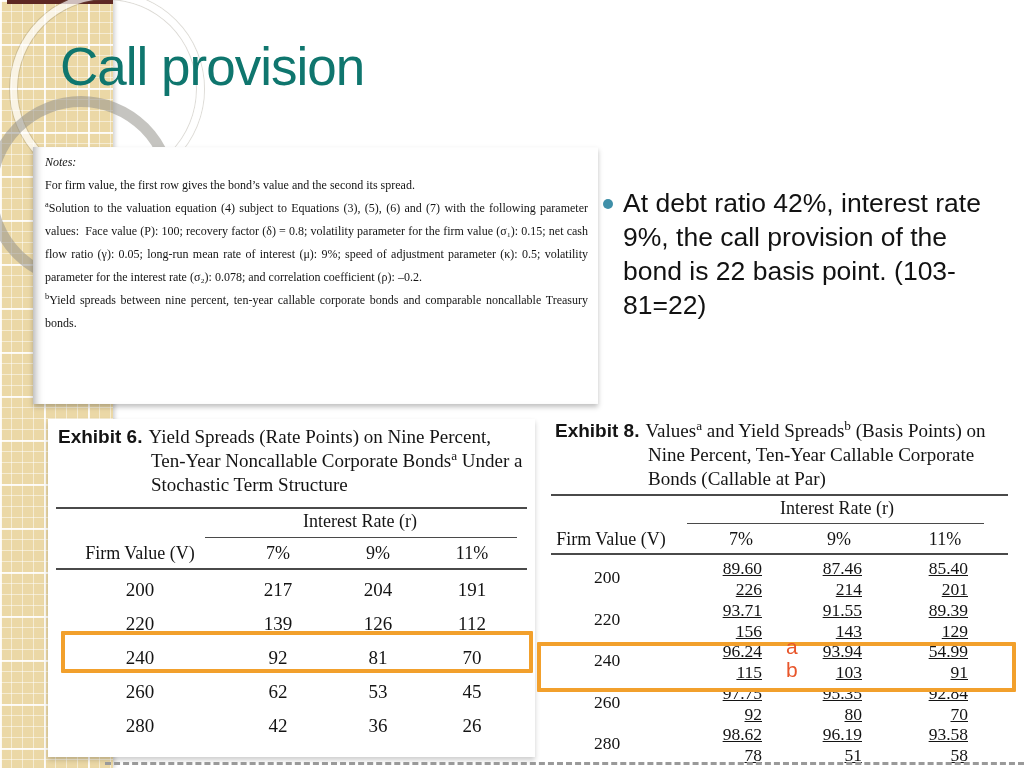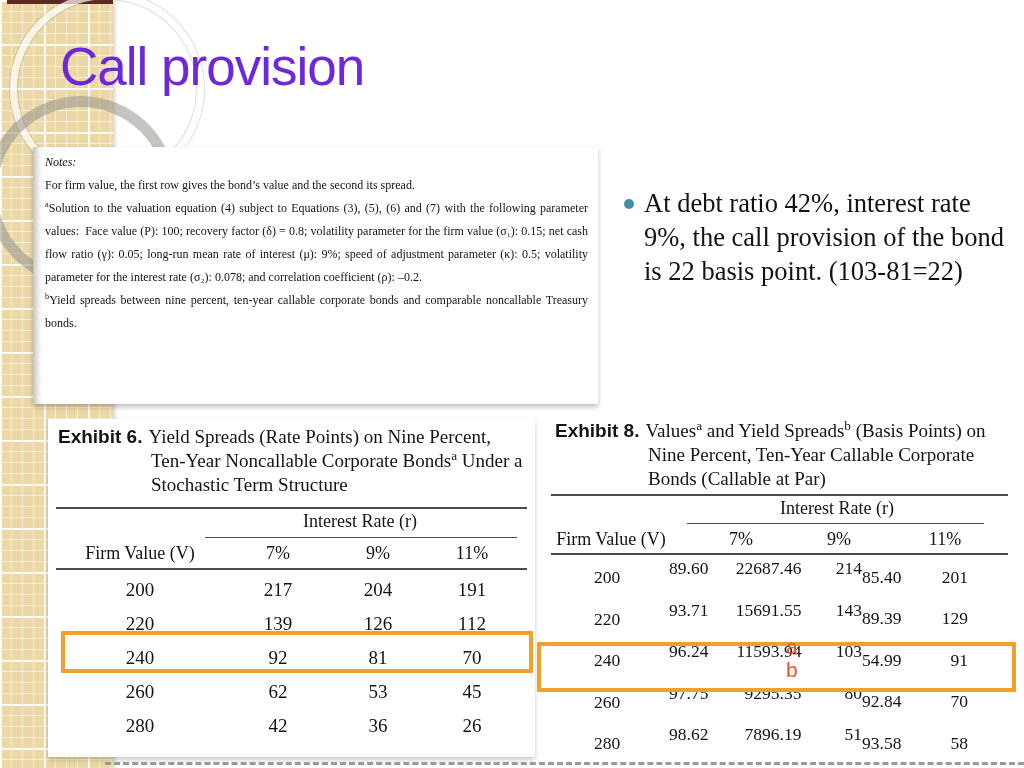--- a/index.html
+++ b/index.html
@@ -57,27 +57,27 @@
   .rule{position:absolute;background:#4a4a4a;}
   .hdr{position:absolute;font-size:18px;white-space:nowrap;transform:translateX(-50%);}
   
   .e6-body{position:absolute;left:0;top:154px;width:487px;}
   .e6-row{display:grid;grid-template-columns:184px 92px 108px 80px;height:34px;align-items:center;font-size:19px;}
   .e6-row div{text-align:center;}
   
   .e8-body{position:absolute;left:0;top:144px;width:469px;}
   .e8-row{display:flex;height:41.5px;font-size:17.5px;}
   .e8-firm{width:124px;display:flex;align-items:center;justify-content:center;}
-  .e8-col{width:93px;text-align:right;display:flex;flex-direction:row;justify-content:space-between;padding:1px 0 2px 0;box-sizing:border-box;}
+  .e8-col{width:93px;text-align:right;display:flex;flex-direction:column;justify-content:space-between;padding:1px 0 2px 0;box-sizing:border-box;text-decoration:underline;}
   .e8-col.w100{width:100px;}
-  .e8-col.w106{width:106px;align-items:center;}
+  .e8-col.w106{width:106px;}
   .dashed-bottom{position:absolute;left:105px;top:762px;width:919px;border-top:3px dashed #9a9a9a;z-index:2;}
 
   
-  .bullet-block{position:absolute;left:624px;top:186px;width:392px;display:flex;z-index:2;font-family:Liberation Serif, serif;}
+  .bullet-block{position:absolute;left:603px;top:186px;width:392px;display:flex;z-index:2;}
   .bullet-dot{width:10px;height:10px;border-radius:50%;margin:13px 10px 0 0;flex:none;}
   .bullet-text{font-size:26.5px;line-height:34px;color:#121212;white-space:pre-wrap;}
 
   
   .hl{position:absolute;border:4px solid #F2A02C;z-index:3;border-radius:1px;}
   .hl1{left:61px;top:631px;width:464px;height:34px;}
   .hl2{left:537px;top:642px;width:471px;height:42px;}
   .ann{position:absolute;z-index:4;color:#E8562B;font-size:21px;font-family:"Liberation Sans",sans-serif;}
   .ann-a{left:786px;top:635px;}
   .ann-b{left:786px;top:658px;}
@@ -85,21 +85,21 @@
 </head>
 <body>
 
 <div class="stage">
 
   <div class="tan-col"></div>
   <div class="tan-topbar"></div>
   <div class="ring ring1"></div>
   <div class="ring ring2"></div>
 
-  <div class="slide-title" style="color: #6d28d9;">Call provision</div>
+  <div class="slide-title" style="color: #0f766e;">Call provision</div>
 
   <div class="bullet-block">
     <span class="bullet-dot" style="background: rgb(63, 143, 168);"></span>
     <span class="bullet-text">At debt ratio 42%, interest rate  9%, the call provision of the bond is 22 basis point. (103-81=22)</span>
   </div>
 
   <div class="scan notes">
     <p class="nh">Notes:</p>
     <p>For firm value, the first row gives the bond’s value and the second its spread.</p>
     <p><sup>a</sup><span>Solution to the valuation equation (4) subject to Equations (3), (5), (6) and (7) with the following parameter values:  Face value (P): 100; recovery factor (δ) = 0.8; volatility parameter for the firm value (σ₁): 0.15; net cash flow ratio (γ): 0.05; long-run mean rate of interest (μ): 9%; speed of adjustment parameter (κ): 0.5; volatility parameter for the interest rate (σ₂): 0.078; and correlation coefficient (ρ): –0.2.</span></p>

